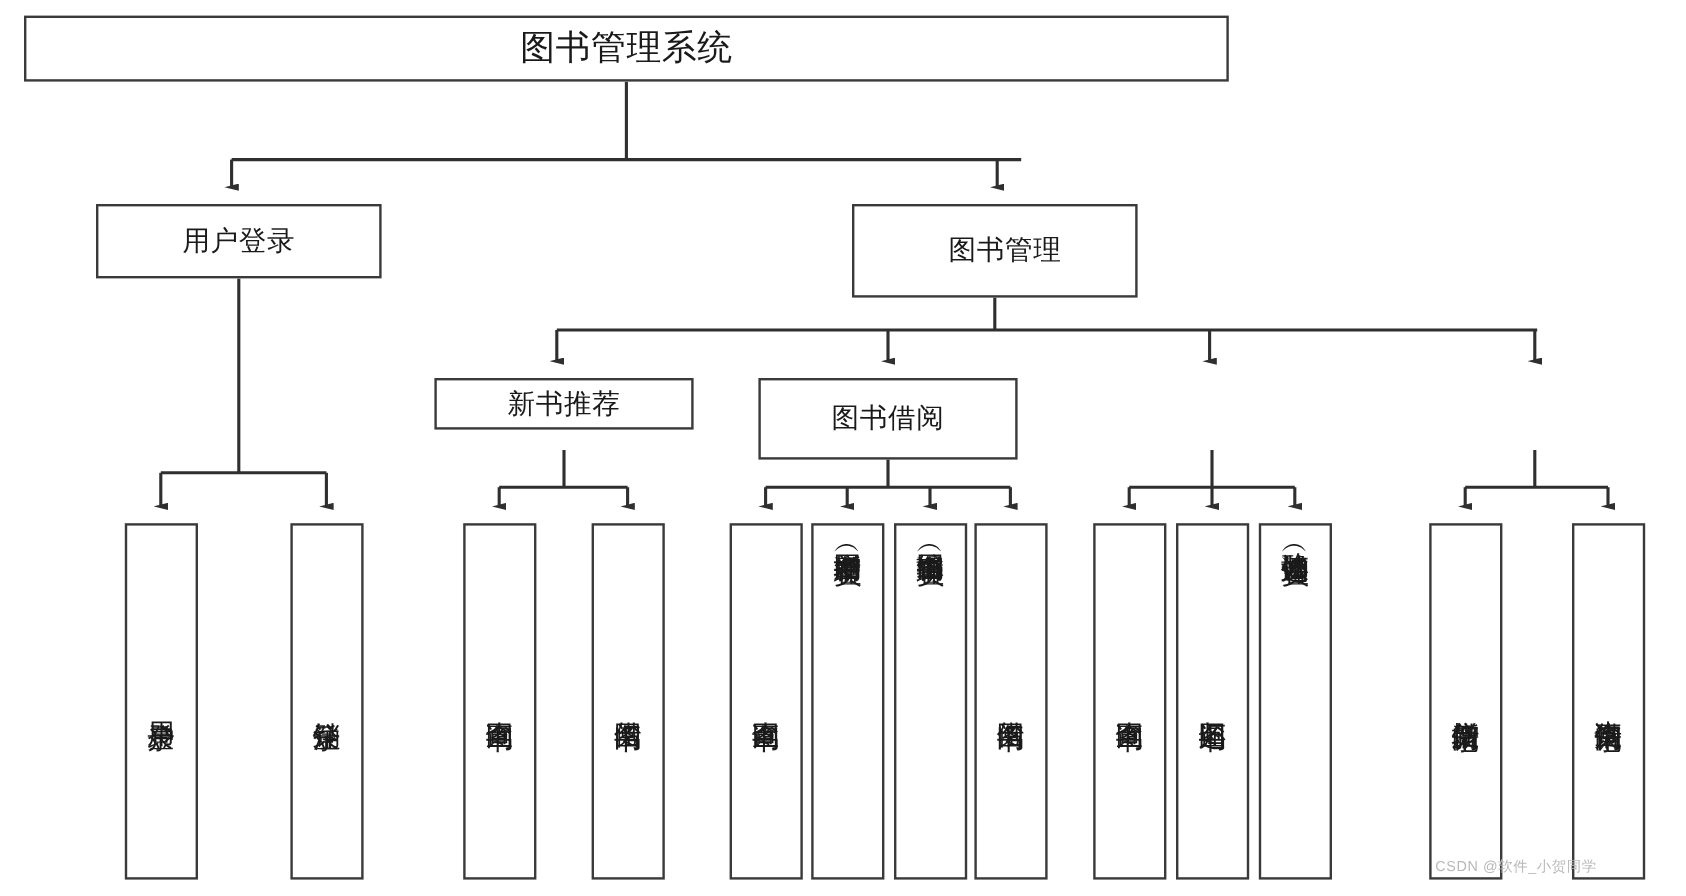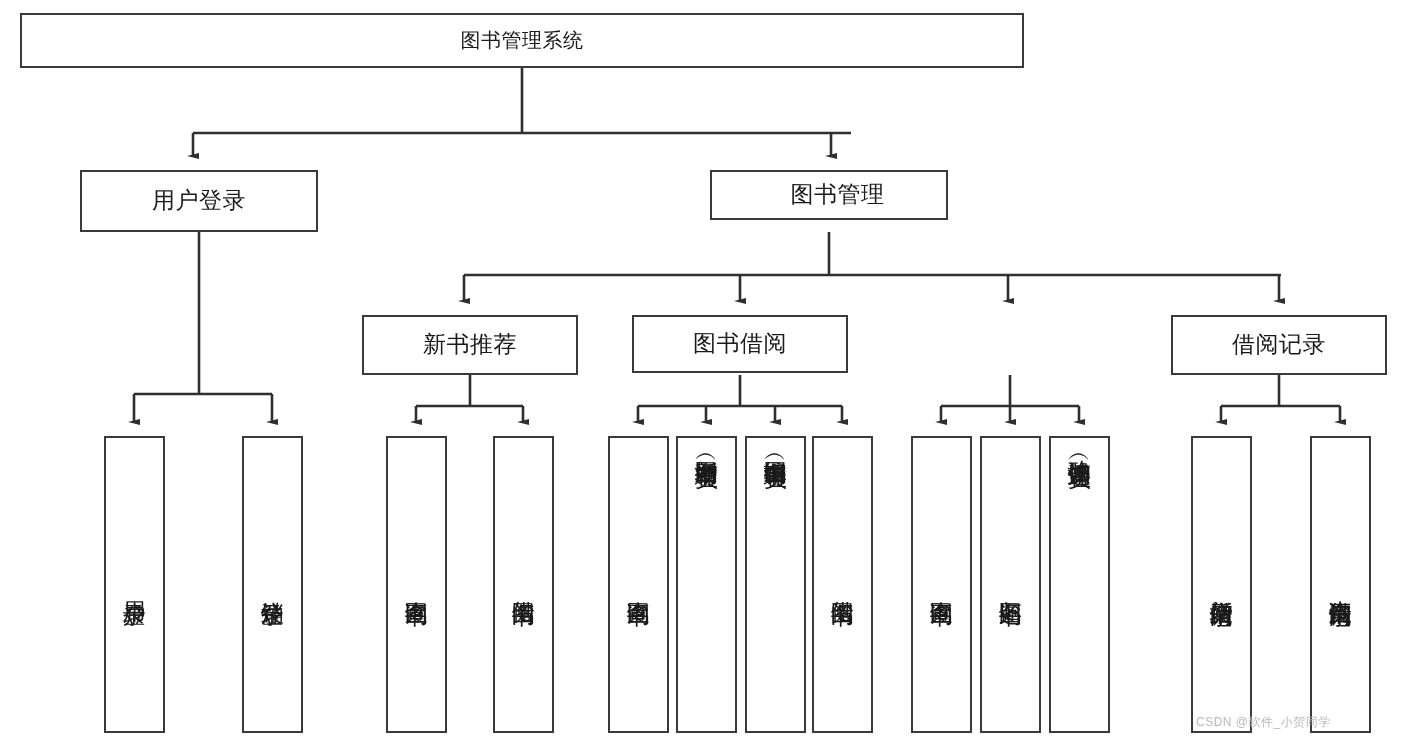--- a/index.html
+++ b/index.html
@@ -42,21 +42,21 @@
     text-align: center;
     line-height: 1.12;
     letter-spacing: 0.5px;
   }
   
   .node.horizontal .node-label {
     writing-mode: horizontal-tb;
     font-size: 23px;
   }
   .node.root .node-label {
-    font-size: 20px;
+    font-size: 29px;
   }
   
   .node.vertical {
     align-items: center;
     justify-content: center;
     padding: 4px 0;
   }
   .node.vertical .node-label {
     writing-mode: vertical-rl;
     text-orientation: upright;
@@ -136,36 +136,33 @@
   </svg>
 
   <div class="node horizontal root" style="left:20px; top:13px; width:1004px; height:55px;">
     <span class="node-label">图书管理系统</span>
   </div>
 
   <div class="node horizontal" style="left:80px; top:170px; width:238px; height:62px;">
     <span class="node-label">用户登录</span>
   </div>
 
-  <div class="node horizontal" style="left:710px; top:170px; width:238px; height:50px;padding-left:17px;">
+  <div class="node horizontal" style="left:710px; top:170px; width:238px; height:78px;padding-left:17px;">
     <span class="node-label">图书管理</span>
   </div>
 
-  <div class="node horizontal" style="left:362px; top:315px; width:216px; height:60px;">
+  <div class="node horizontal" style="left:362px; top:315px; width:216px; height:43px;">
     <span class="node-label">新书推荐</span>
   </div>
 
-  <div class="node horizontal" style="left:632px; top:315px; width:216px; height:58px;">
+  <div class="node horizontal" style="left:632px; top:315px; width:216px; height:68px;">
     <span class="node-label">图书借阅</span>
   </div>
 
 
-  <div class="node horizontal" style="left:1171px; top:315px; width:216px; height:60px;">
-    <span class="node-label">借阅记录</span>
-  </div>
 
   <div class="node vertical" style="left:104px; top:436px; width:61px; height:297px;">
     <span class="node-label">用户登录</span>
   </div>
 
   <div class="node vertical" style="left:242px; top:436px; width:61px; height:297px;">
     <span class="node-label">注销登录</span>
   </div>
 
   <div class="node vertical" style="left:386px; top:436px; width:61px; height:297px;">

